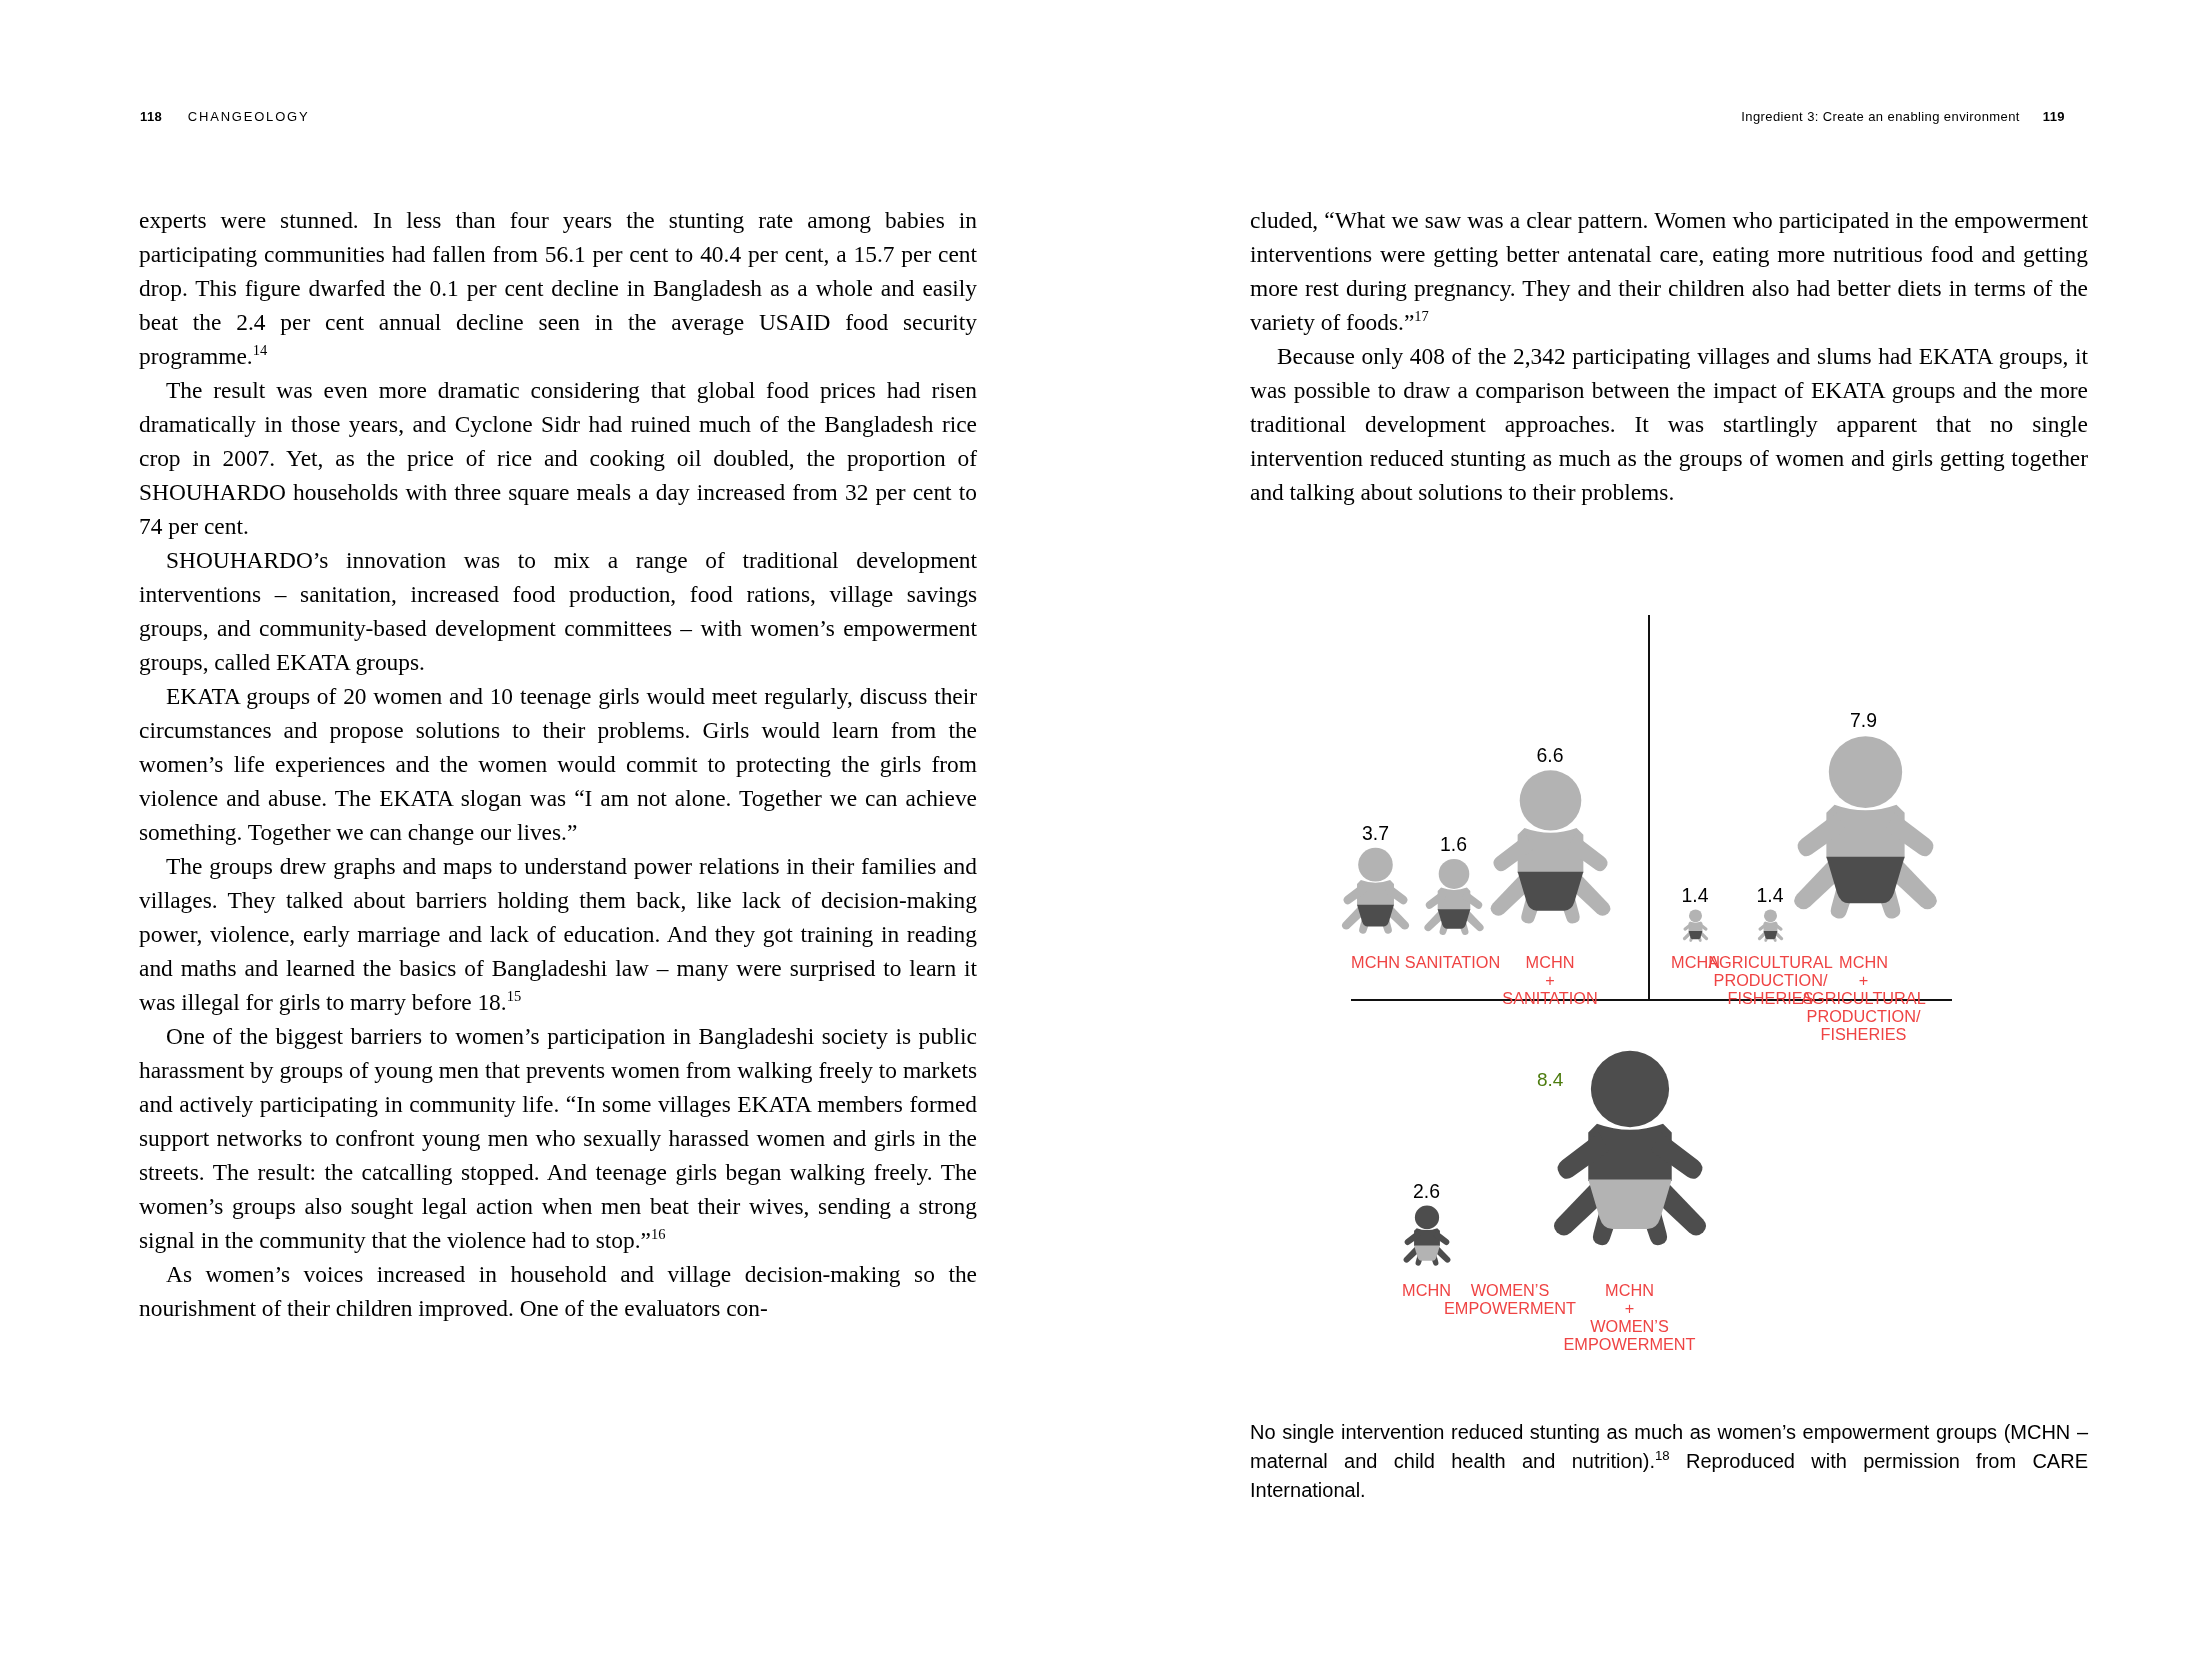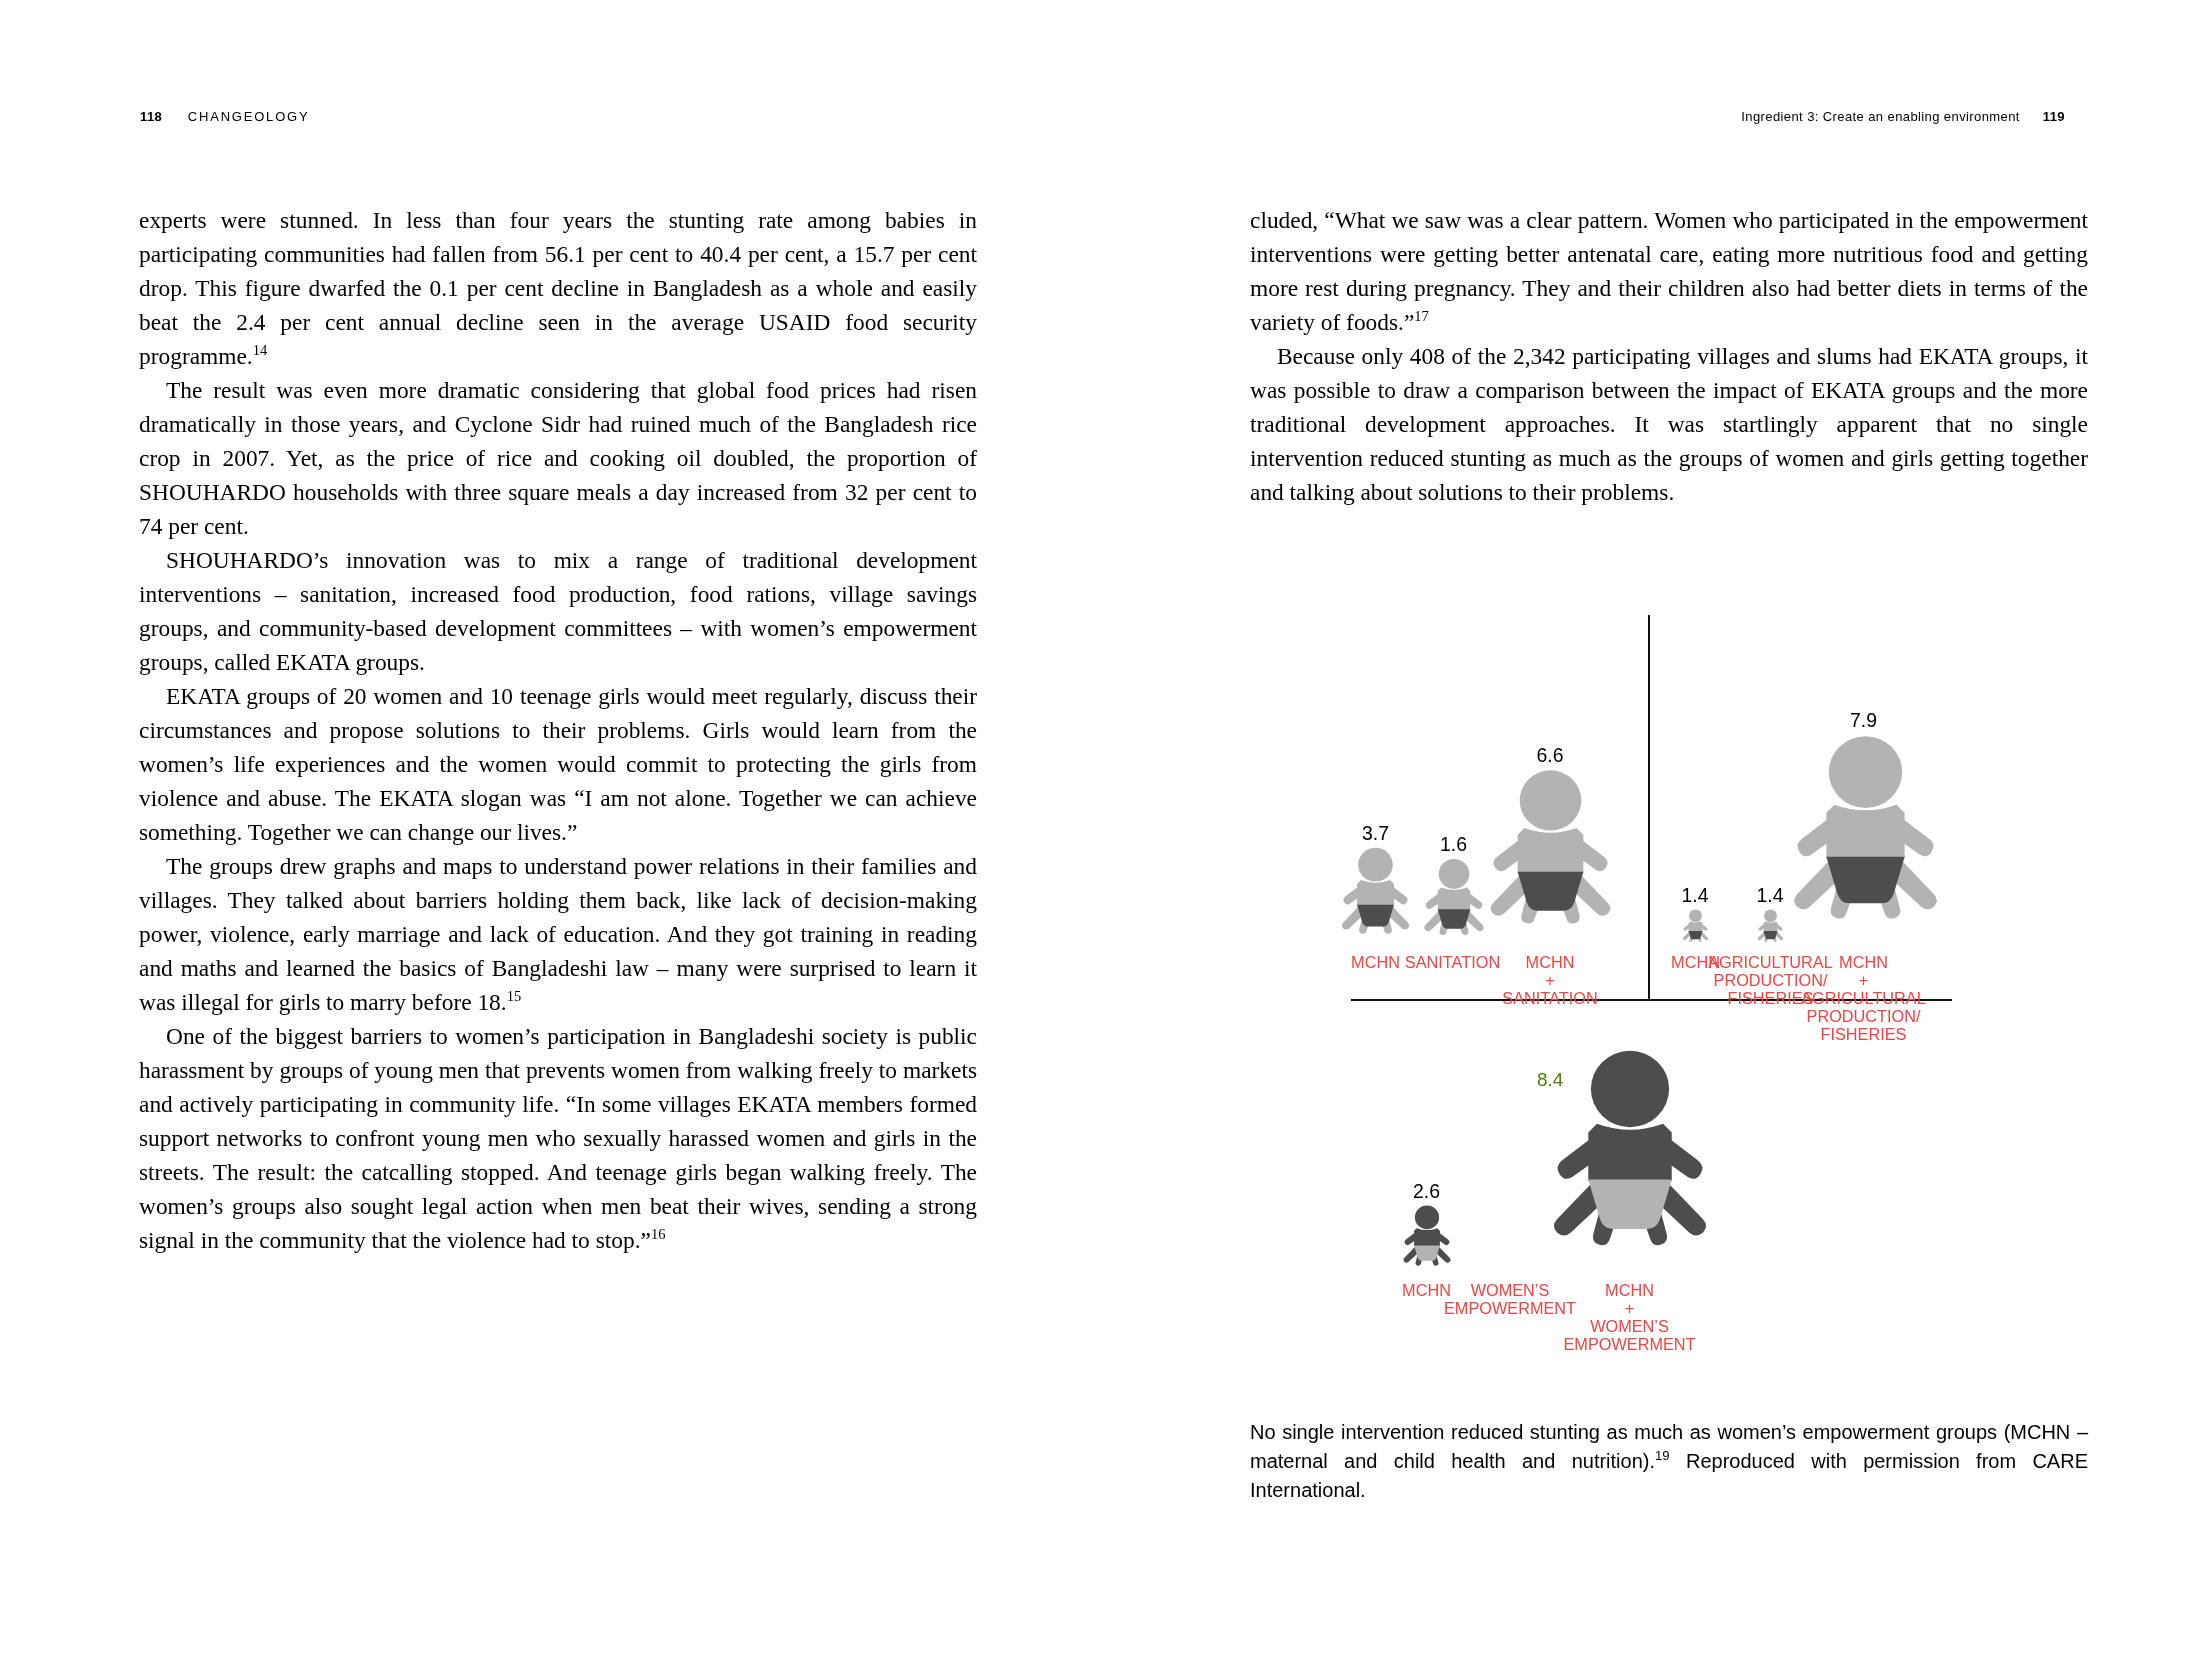--- a/index.html
+++ b/index.html
@@ -79,20 +79,21 @@
     <span class="title">Ingredient 3: Create an enabling environment</span><span class="folio">119</span>
   </div>
 
   <div class="col col-left">
     <p><span>experts were stunned. In less than four years the stunting rate among babies in participating communities had fallen from 56.1 per cent to 40.4 per cent, a 15.7 per cent drop. This figure dwarfed the 0.1 per cent decline in Bangladesh as a whole and easily beat the 2.4 per cent annual decline seen in the average USAID food security programme.</span><sup>14</sup></p>
     <p class="ind"><span>The result was even more dramatic considering that global food prices had risen dramatically in those years, and Cyclone Sidr had ruined much of the Bangladesh rice crop in 2007. Yet, as the price of rice and cooking oil doubled, the proportion of SHOUHARDO households with three square meals a day increased from 32 per cent to 74 per cent.</span></p>
     <p class="ind"><span>SHOUHARDO’s innovation was to mix a range of traditional development interventions – sanitation, increased food production, food rations, village savings groups, and community-based development committees – with women’s empowerment groups, called EKATA groups.</span></p>
     <p class="ind"><span>EKATA groups of 20 women and 10 teenage girls would meet regularly, discuss their circumstances and propose solutions to their problems. Girls would learn from the women’s life experiences and the women would commit to protecting the girls from violence and abuse. The EKATA slogan was “I am not alone. Together we can achieve something. Together we can change our lives.”</span></p>
     <p class="ind"><span>The groups drew graphs and maps to understand power relations in their families and villages. They talked about barriers holding them back, like lack of decision-making power, violence, early marriage and lack of education. And they got training in reading and maths and learned the basics of Bangladeshi law – many were surprised to learn it was illegal for girls to marry before 18.</span><sup>15</sup></p>
     <p class="ind"><span>One of the biggest barriers to women’s participation in Bangladeshi society is public harassment by groups of young men that prevents women from walking freely to markets and actively participating in community life. “In some villages EKATA members formed support networks to confront young men who sexually harassed women and girls in the streets. The result: the catcalling stopped. And teenage girls began walking freely. The women’s groups also sought legal action when men beat their wives, sending a strong signal in the community that the violence had to stop.”</span><sup>16</sup></p>
+    <p class="ind"><span>As women’s voices increased in household and village decision-making so the nourishment of their children improved. One of the evaluators con-</span></p>
   </div>
 
   <div class="col col-right">
     <p><span>cluded, “What we saw was a clear pattern. Women who participated in the empowerment interventions were getting better antenatal care, eating more nutritious food and getting more rest during pregnancy. They and their children also had better diets in terms of the variety of foods.”</span><sup>17</sup></p>
     <p class="ind"><span>Because only 408 of the 2,342 participating villages and slums had EKATA groups, it was possible to draw a comparison between the impact of EKATA groups and the more traditional development approaches. It was startlingly apparent that no single intervention reduced stunting as much as the groups of women and girls getting together and talking about solutions to their problems.</span></p>
   </div>
 
   <div class="figure">
     <div class="rule-v"></div>
     <div class="rule-h"></div>
@@ -276,17 +277,17 @@
       </div>
       <div class="fig-item" style="left: 287px; width: 185px; top: 690px;">
         <div class="lbl">MCHN
 +
 WOMEN’S
 EMPOWERMENT</div>
       </div>
     </div>
 
   <div class="caption">
-    <span>No single intervention reduced stunting as much as women’s empowerment groups (MCHN – maternal and child health and nutrition).</span><sup>19</sup><span> Reproduced with permission from CARE International.</span>
+    <span>No single intervention reduced stunting as much as women’s empowerment groups (MCHN – maternal and child health and nutrition).</span><sup>18</sup><span> Reproduced with permission from CARE International.</span>
   </div>
 
 </div>
 
 
 </body></html>

